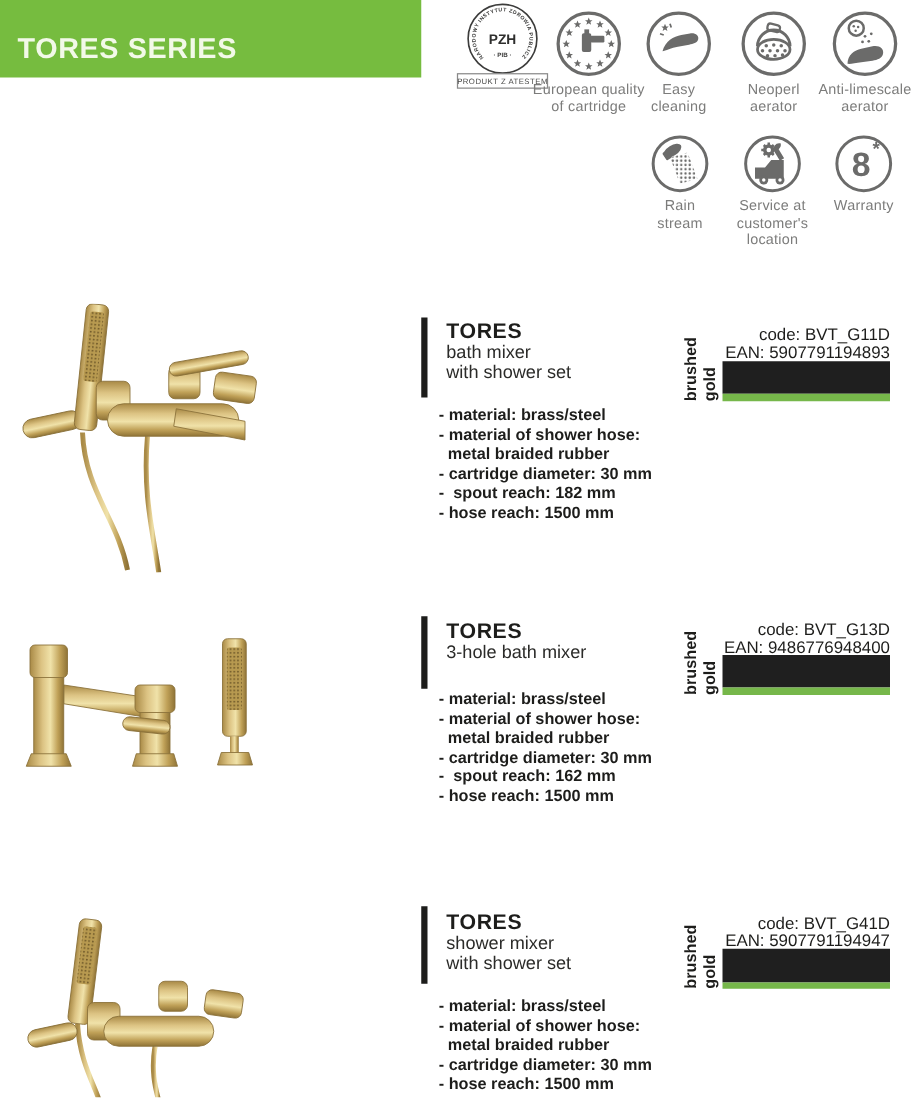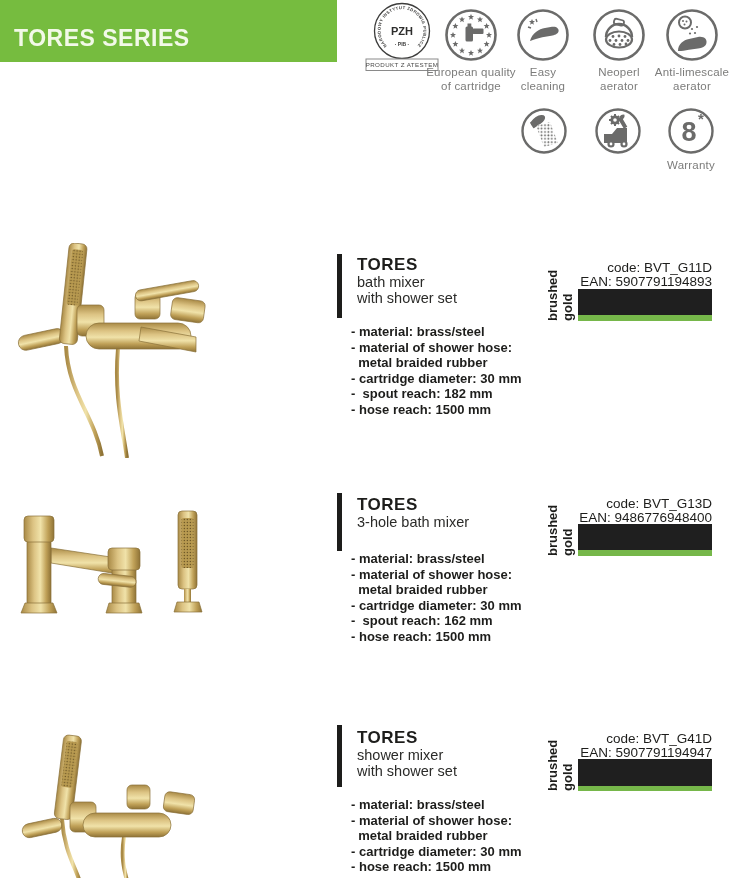--- a/index.html
+++ b/index.html
@@ -151,39 +151,48 @@
             <circle cx="1.2" cy="1.2" r="0.95" fill="#6b6b6a"></circle>
           </pattern>
         </defs>
       <circle cx="24" cy="24" r="21.5" fill="none" stroke="#6b6b6a" stroke-width="2.4"></circle>
       <g fill="#6b6b6a">
         <ellipse cx="18" cy="13.5" rx="8" ry="4.2" transform="rotate(-32 18 13.5)"></ellipse>
         <rect x="11" y="14" width="5" height="7" rx="1" transform="rotate(-32 13 17)"></rect>
       </g>
       <polygon points="16,19 30,15 38,36 24,40" fill="url(#raindots)"></polygon>
     </svg>
+    <div class="feat-label">
+      <div>Rain</div>
+      <div>stream</div>
+    </div>
   </div>
 
   <div class="feature" style="left:570px;top:107px;">
     <svg width="48" height="48" viewBox="0 0 48 48">
       <circle cx="24" cy="24" r="21.5" fill="none" stroke="#6b6b6a" stroke-width="2.4"></circle>
       <g fill="#6b6b6a">
         <circle cx="21" cy="13" r="4.6"></circle>
         <g stroke="#6b6b6a" stroke-width="2">
             <path d="M21,7 v2 M21,17 v2 M15,13 h2 M25,13 h2 M17,9 l1.4,1.4 M23.6,15.6 L25,17 M25,9 l-1.4,1.4 M18.4,15.6 L17,17"></path>
           </g>
         <circle cx="21" cy="13" r="1.8" fill="#fff"></circle>
         <path d="M29,8 a4.5,4.5 0 0 0 -3.2,7.7 l6,6 2.8,-2.8 -6,-6 a4.5,4.5 0 0 0 .4,-4.9 z" transform="rotate(14 31 14)"></path>
         <path d="M10,36 v-9 h8 l5,-6 h10 v15 z"></path>
         <circle cx="17" cy="37" r="3.6"></circle>
           <circle cx="30" cy="37" r="3.6"></circle>
         <circle cx="17" cy="37" r="1.4" fill="#fff"></circle>
           <circle cx="30" cy="37" r="1.4" fill="#fff"></circle>
       </g>
     </svg>
+    <div class="feat-label">
+      <div>Service at</div>
+      <div>customer's</div>
+      <div>location</div>
+    </div>
   </div>
 
   <div class="feature" style="left:643px;top:107px;">
     <svg width="48" height="48" viewBox="0 0 48 48">
       <circle cx="24" cy="24" r="21.5" fill="none" stroke="#6b6b6a" stroke-width="2.4"></circle>
       <text x="22" y="34" font-size="27" font-weight="bold" text-anchor="middle" fill="#6b6b6a" font-family="Liberation Sans, sans-serif">8</text>
       <text x="34" y="17" font-size="15" font-weight="bold" text-anchor="middle" fill="#6b6b6a" font-family="Liberation Sans, sans-serif">*</text>
     </svg>
     <div class="feat-label">
       <div>Warranty</div>

